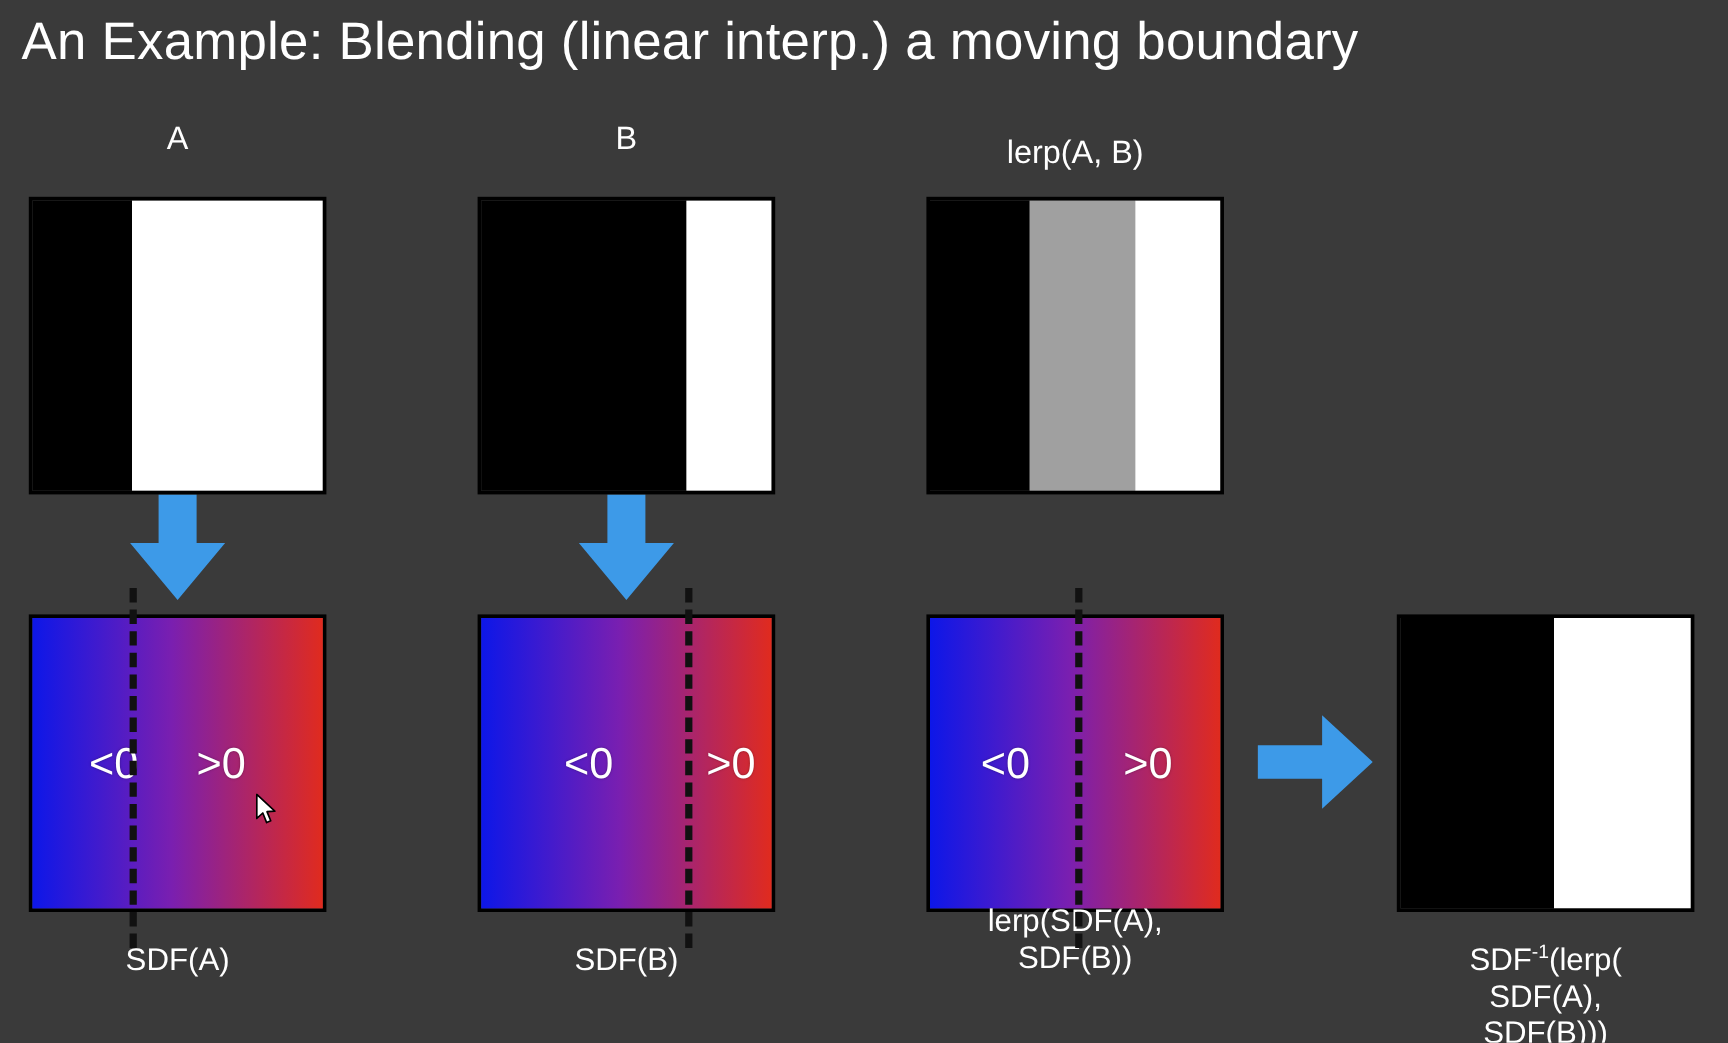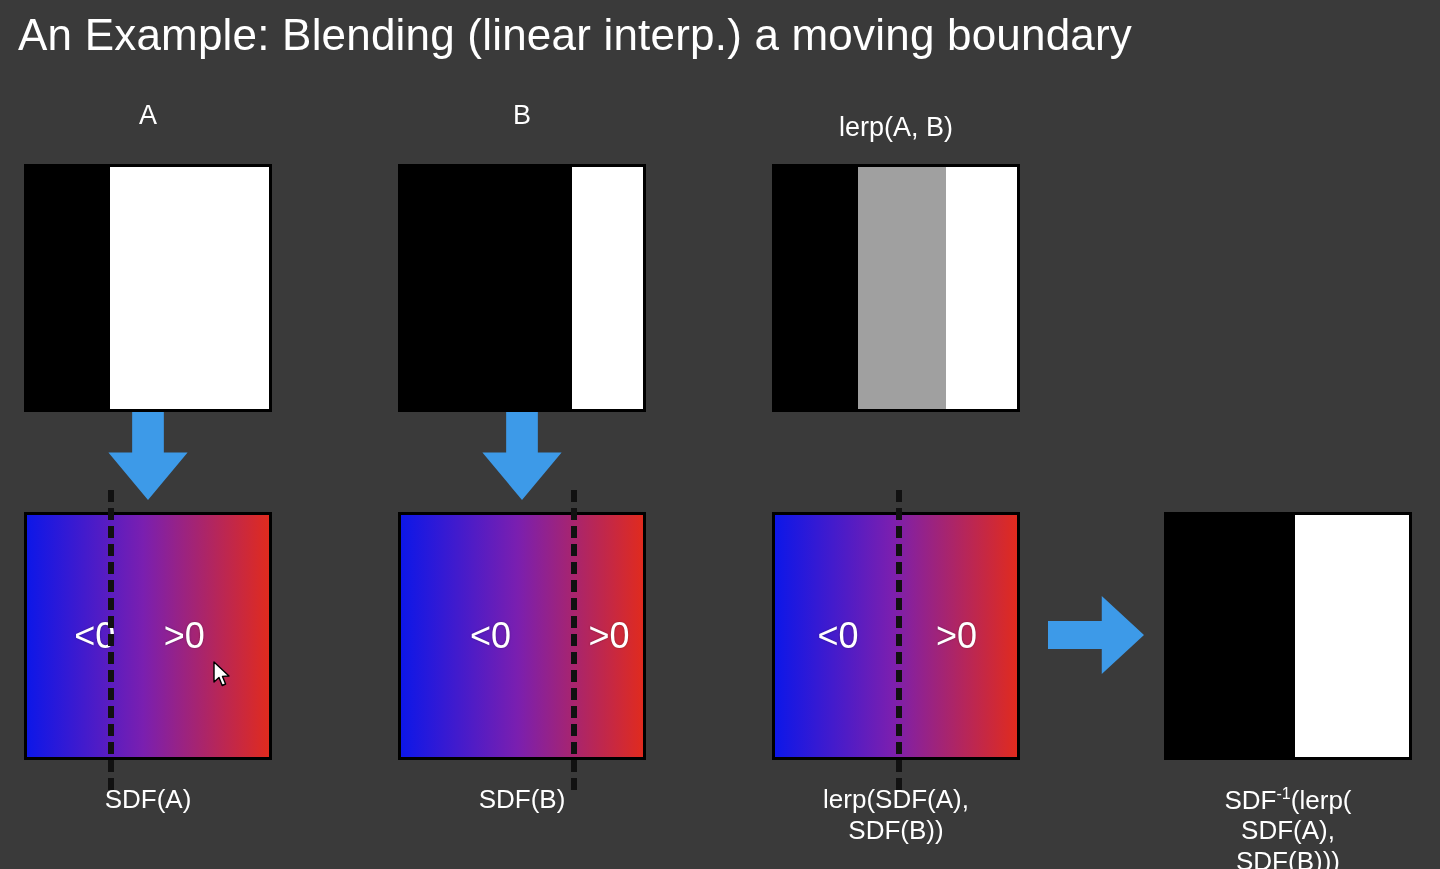--- a/index.html
+++ b/index.html
@@ -169,21 +169,21 @@
   </div>
   <div class="dashline" style="left:571px; top:490px; height:300px;"></div>
   <div class="caption" style="left:522px; top:784px;text-align:right;">SDF(B)</div>
 
   <div class="sdf-panel" style="left:772px; top:512px; width:248px; height:248px;">
     <div class="sdf-grad"></div>
     <div class="sdf-label" style="left:26%;">&lt;0</div>
     <div class="sdf-label" style="left:75%;">&gt;0</div>
   </div>
   <div class="dashline" style="left:896px; top:490px; height:300px;"></div>
-  <div class="caption" style="left:896px; top:784px;"><span>lerp(SDF(A),</span><br><span>SDF(B))</span></div>
+  <div class="caption" style="left:896px; top:752px;"><span>lerp(SDF(A),</span><br><span>SDF(B))</span></div>
 
   <div class="arrow-right" style="left:1048px; top:594px;">
     <svg viewBox="0 0 100 85" aria-hidden="true">
       <polygon points="0,28 56,28 56,2 100,42.5 56,83 56,57 0,57" fill="currentColor"></polygon>
     </svg>
   </div>
 
   <div class="panel" style="left:1164px; top:512px; width:248px; height:248px;">
     <div class="seg" style="width:53%; background:#000000;"></div>
     <div class="seg" style="width:47%; background:#ffffff;"></div>

